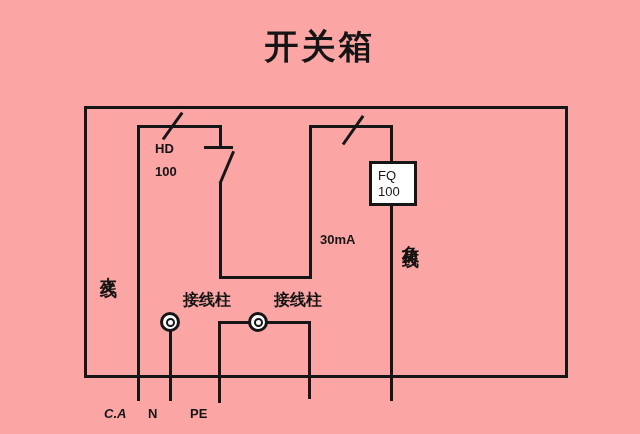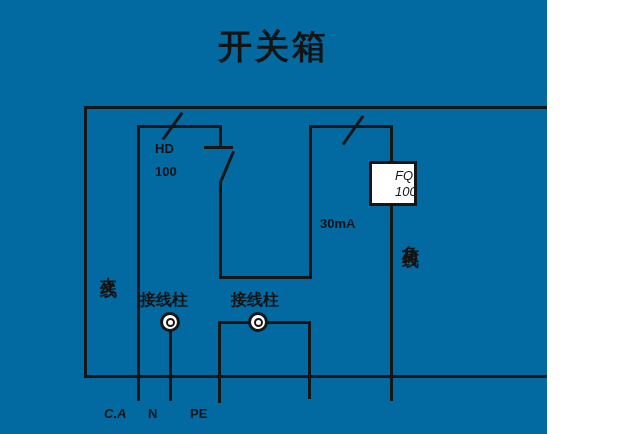--- a/index.html
+++ b/index.html
@@ -1,48 +1,48 @@
 <!DOCTYPE html>
 <html><head>
 <meta charset="utf-8">
 <style>
   html,body{margin:0;padding:0;background:#fff;}
   .stage{
-    position:relative;width:547px;height:434px;background:#0369a1;overflow:hidden;
+    position:relative;width:640px;height:434px;background:#fca5a5;overflow:hidden;
     font-family:"Liberation Sans",sans-serif;color:#161616;
   }
   .title{
     position:absolute;left:0;right:0;top:24px;text-align:center;
     font-family:"DejaVu Serif","Liberation Serif",serif;
     font-size:34px;font-weight:bold;letter-spacing:3px;color:#141414;
   }
   .box{
     position:absolute;left:84px;top:106px;width:484px;height:272px;
     border:3px solid #161616;box-sizing:border-box;background:transparent;
   }
   .ln{position:absolute;background:#161616;}
   .diag{position:absolute;height:3px;background:#161616;transform-origin:left center;}
   .compbox{
     position:absolute;left:369px;top:161px;width:48px;height:45px;
     border:3px solid #161616;box-sizing:border-box;background:#fff;
-    display:flex;flex-direction:column;justify-content:center;padding-left:23px;font-style:italic;
+    display:flex;flex-direction:column;justify-content:center;padding-left:6px;
   }
   .compbox .t{font-size:13px;line-height:16px;font-weight:500;color:#161616;}
   .terminal{
     position:absolute;width:20px;height:20px;border:3px solid #161616;border-radius:50%;
     background:#fff;box-sizing:border-box;display:flex;align-items:center;justify-content:center;
   }
   .terminal .pin{
     width:9px;height:9px;border:2.5px solid #161616;border-radius:50%;
     box-sizing:border-box;background:#fff;
   }
   .lbl{position:absolute;font-size:13px;font-weight:bold;color:#141414;white-space:nowrap;}
   .cjk{
     position:absolute;font-family:"DejaVu Serif","Liberation Serif",serif;
-    font-weight:bold;font-size:16px;color:#141414;white-space:nowrap;
+    font-weight:bold;font-size:16px;color:#141414;white-space:nowrap;padding-left:43px;
   }
   .cjk-v{
     position:absolute;font-family:"DejaVu Serif","Liberation Serif",serif;
     font-weight:bold;font-size:17px;color:#141414;
     writing-mode:vertical-rl;text-orientation:upright;letter-spacing:4px;line-height:17px;
   }
 </style>
 </head>
 <body>
 
@@ -79,21 +79,21 @@
 
   <div class="terminal" style="left:160px;top:312px;">
     <div class="pin"></div>
   </div>
   <div class="terminal" style="left:248px;top:312px;">
     <div class="pin"></div>
   </div>
 
   <div class="lbl" style="left:155px;top:141px;text-align:center;">HD</div>
   <div class="lbl" style="left:155px;top:164px;">100</div>
-  <div class="lbl" style="left:320px;top:216px;">30mA</div>
+  <div class="lbl" style="left:320px;top:232px;">30mA</div>
 
   <div class="cjk-v" style="left:100px;top:263px;">支线</div>
   <div class="cjk-v" style="left:402px;top:231px;letter-spacing:3px;">负荷线</div>
   <div class="cjk" style="left:140px;top:290px;">接线柱</div>
   <div class="cjk" style="left:231px;top:290px;">接线柱</div>
 
   <div class="lbl" style="left:104px;top:406px;font-style:italic;">C.A</div>
   <div class="lbl" style="left:148px;top:406px;">N</div>
   <div class="lbl" style="left:190px;top:406px;">PE</div>
 

